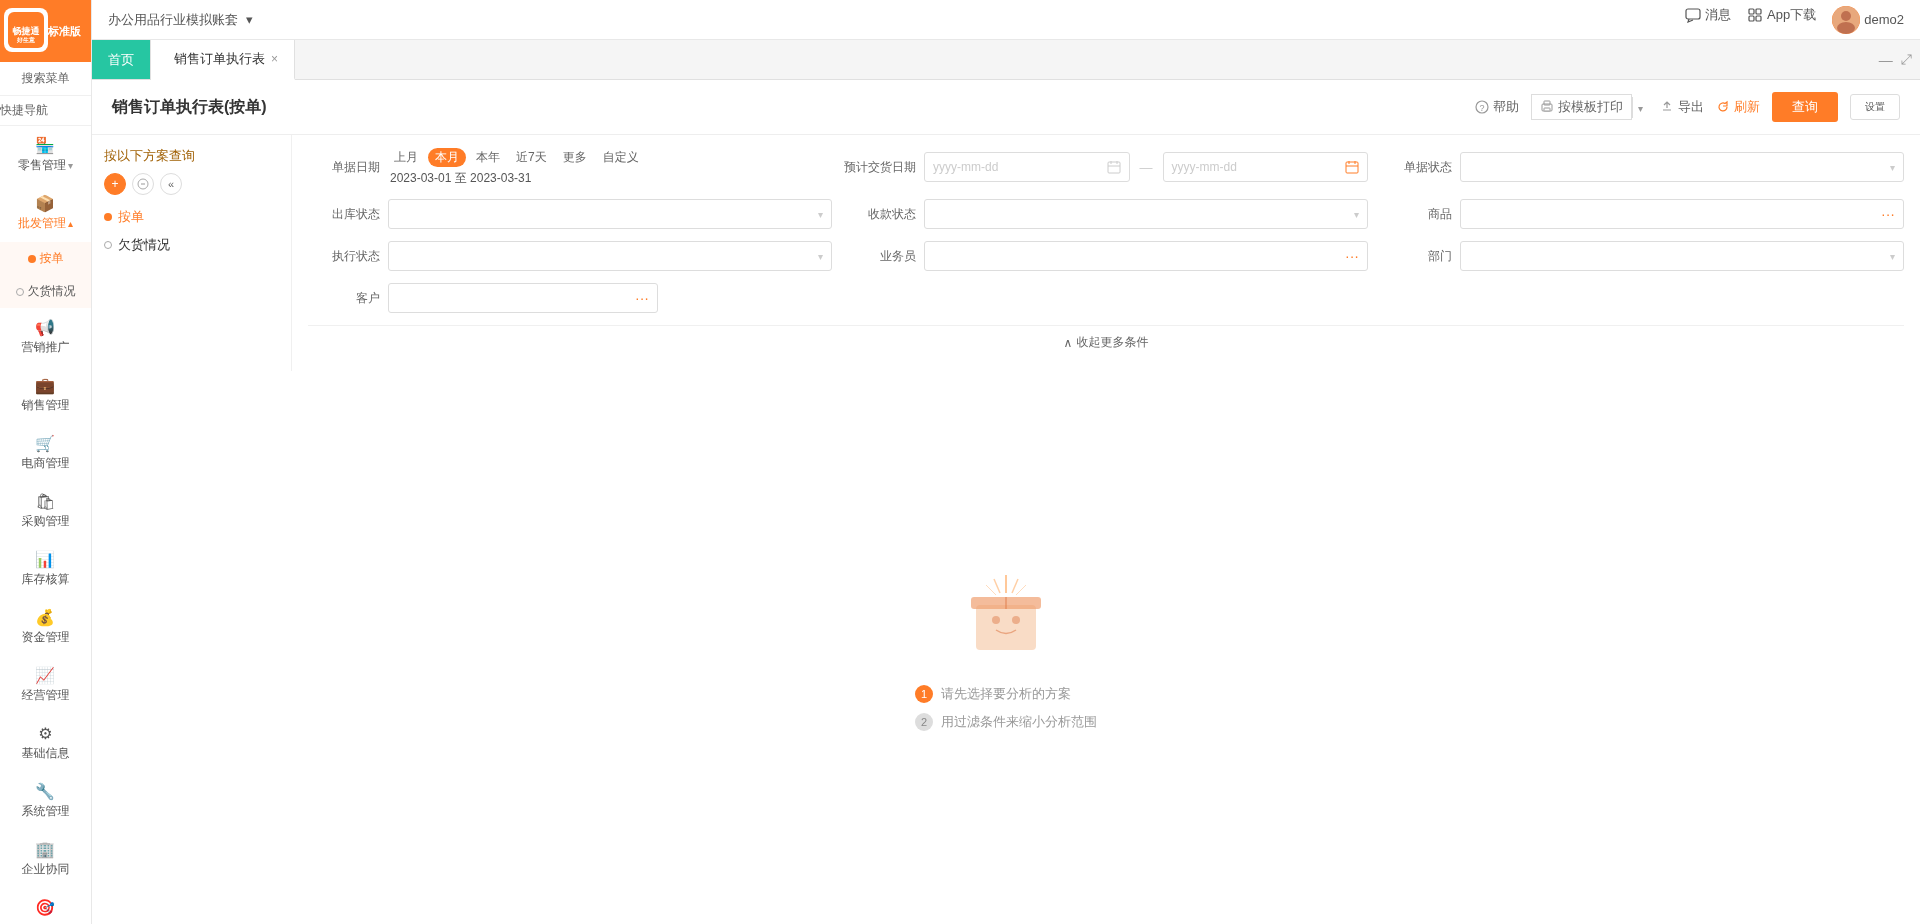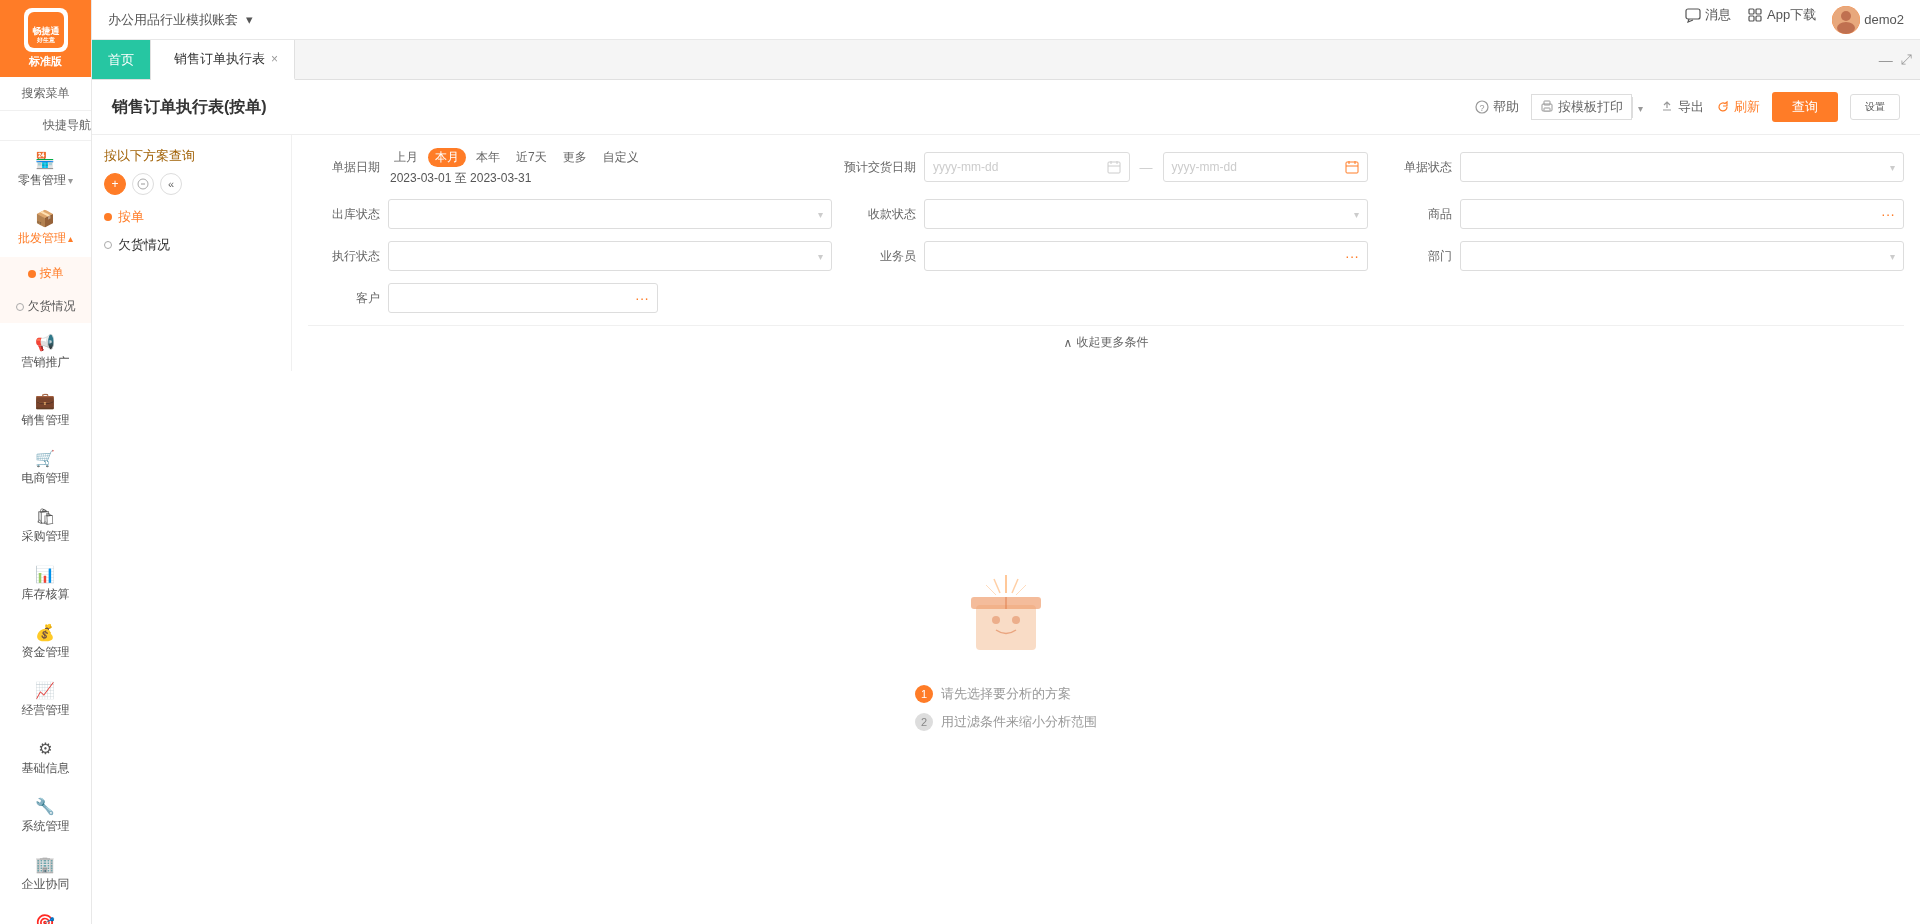--- a/index.html
+++ b/index.html
@@ -1,25 +1,25 @@
 <!DOCTYPE html>
 <html><head>
   <meta charset="utf-8">
   <style>
     * { box-sizing: border-box; margin: 0; padding: 0; }
     body { font-family: 'Microsoft YaHei', Arial, sans-serif; font-size: 13px; background: #f0f2f5; color: #333; display: flex; height: 924px; overflow: hidden; }
 
     
     .sidebar { width: 92px; background: #fff; display: flex; flex-direction: column; align-items: center; border-right: 1px solid #e8e8e8; flex-shrink: 0; }
-    .sidebar-logo { width: 100%; background: #ff7c27; padding: 8px 4px; display: flex; flex-direction: column; align-items: center; cursor: pointer; }
+    .sidebar-logo { width: 100%; background: #ff7c27; padding: 8px 4px; display: flex; flex-direction: row; align-items: center; cursor: pointer; }
     .logo-icon { width: 44px; height: 44px; border-radius: 8px; background: #fff; display: flex; align-items: center; justify-content: center; font-size: 10px; color: #ff7c27; font-weight: bold; margin-bottom: 2px; }
     .logo-text { color: #fff; font-size: 11px; font-weight: bold; }
     .sidebar-search { width: 100%; padding: 8px 6px; border-bottom: 1px solid #f0f0f0; text-align: center; cursor: pointer; }
     .sidebar-search span { font-size: 12px; color: #666; }
-    .sidebar-nav { width: 100%; padding: 6px 0; border-bottom: 1px solid #f0f0f0; text-align: right; cursor: pointer; }
+    .sidebar-nav { width: 100%; padding: 6px 0; border-bottom: 1px solid #f0f0f0; text-align: left; cursor: pointer; }
     .sidebar-nav span { font-size: 12px; color: #666; }
     .sidebar-menu { width: 100%; flex: 1; overflow-y: auto; }
     .sidebar-item { width: 100%; padding: 10px 4px; text-align: center; cursor: pointer; font-size: 12px; color: #555; display: flex; flex-direction: column; align-items: center; }
     .sidebar-item.active { color: #ff7c27; }
     .sidebar-item .item-icon { font-size: 16px; margin-bottom: 2px; }
     .sidebar-item .expand-item { display: flex; align-items: center; justify-content: center; gap: 2px; }
     .sub-items { width: 100%; background: #fff8f4; }
     .sub-item { padding: 8px 4px; text-align: center; font-size: 12px; color: #555; cursor: pointer; display: flex; align-items: center; justify-content: center; gap: 4px; }
     .sub-item.active-sub { color: #ff7c27; }
     .orange-dot { width: 8px; height: 8px; border-radius: 50%; background: #ff7c27; display: inline-block; flex-shrink: 0; }

